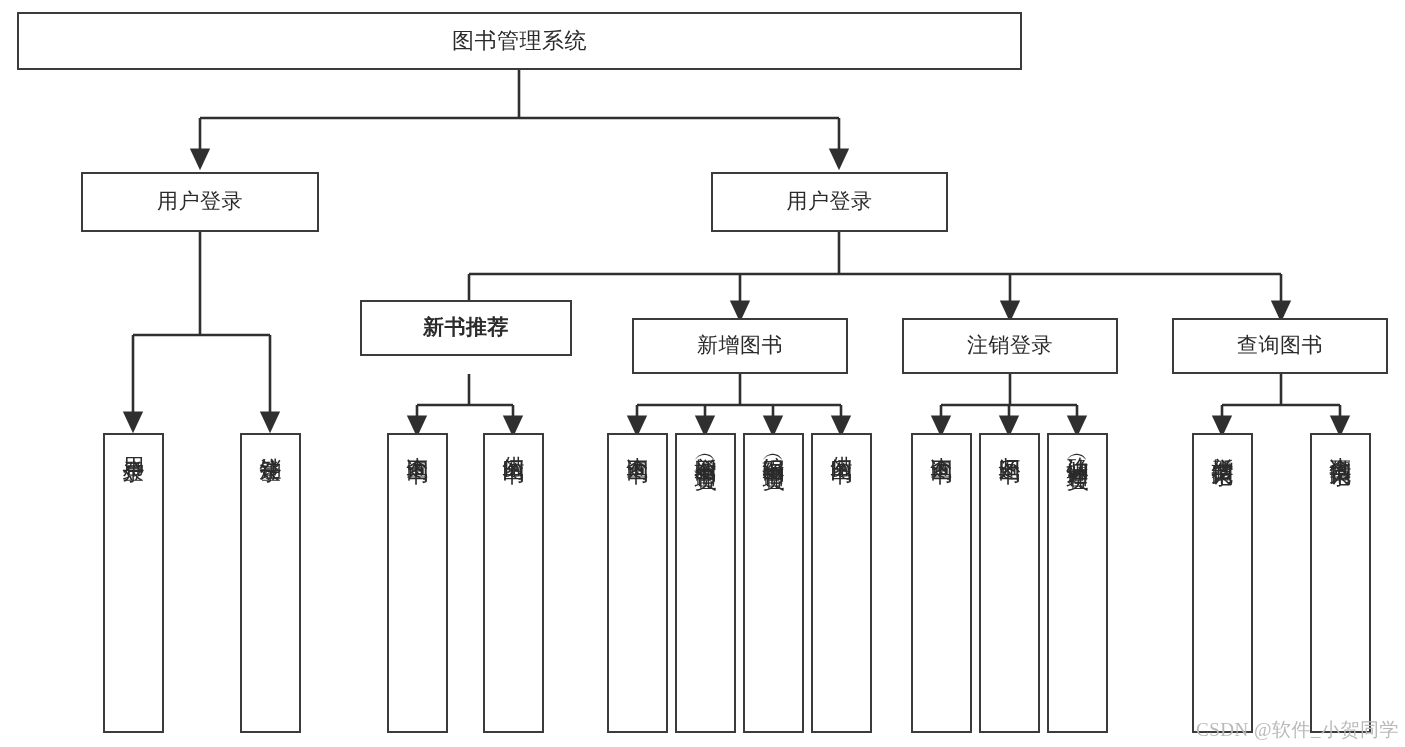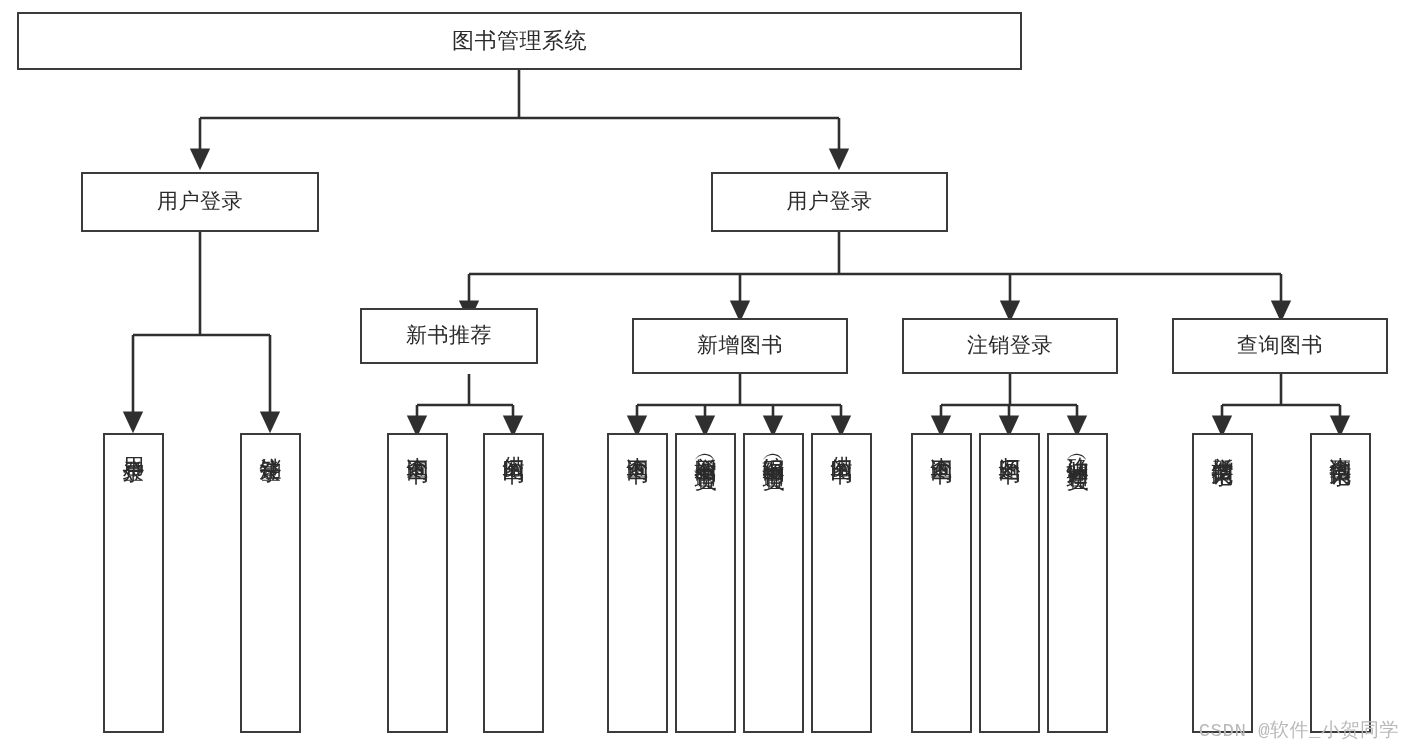--- a/index.html
+++ b/index.html
@@ -46,21 +46,21 @@
     white-space:nowrap;
   }
   .watermark{
     position:absolute;
     right:6px;
     bottom:4px;
     font-size:19px;
     color:#b9b9b9;
     white-space:nowrap;
     letter-spacing:0.5px;
-    font-family:Liberation Mono, monospace;
+    font-family:Liberation Serif, serif;
   }
 </style>
 </head>
 <body>
 
 <div id="canvas">
 
   <svg class="links" viewBox="0 0 1405 747" xmlns="http://www.w3.org/2000/svg">
     <defs>
       <marker id="arrow" markerWidth="9" markerHeight="9" refX="5.2" refY="4.5" orient="auto" markerUnits="strokeWidth">
@@ -118,21 +118,21 @@
   </div>
 
   <div class="node horiz" style="left:81px;top:172px;width:238px;height:60px;">
     <span class="lbl">用户登录</span>
   </div>
 
   <div class="node horiz" style="left:711px;top:172px;width:237px;height:60px;">
     <span class="lbl">用户登录</span>
   </div>
 
-  <div class="node horiz" style="left:360px;top:308px;width:178px;height:56px;">
+  <div class="node horiz" style="left:360px;top:300px;width:212px;height:56px;font-weight:bold;">
     <span class="lbl">新书推荐</span>
   </div>
 
   <div class="node horiz" style="left:632px;top:318px;width:216px;height:56px;">
     <span class="lbl">新增图书</span>
   </div>
 
   <div class="node horiz" style="left:902px;top:318px;width:216px;height:56px;">
     <span class="lbl">注销登录</span>
   </div>

